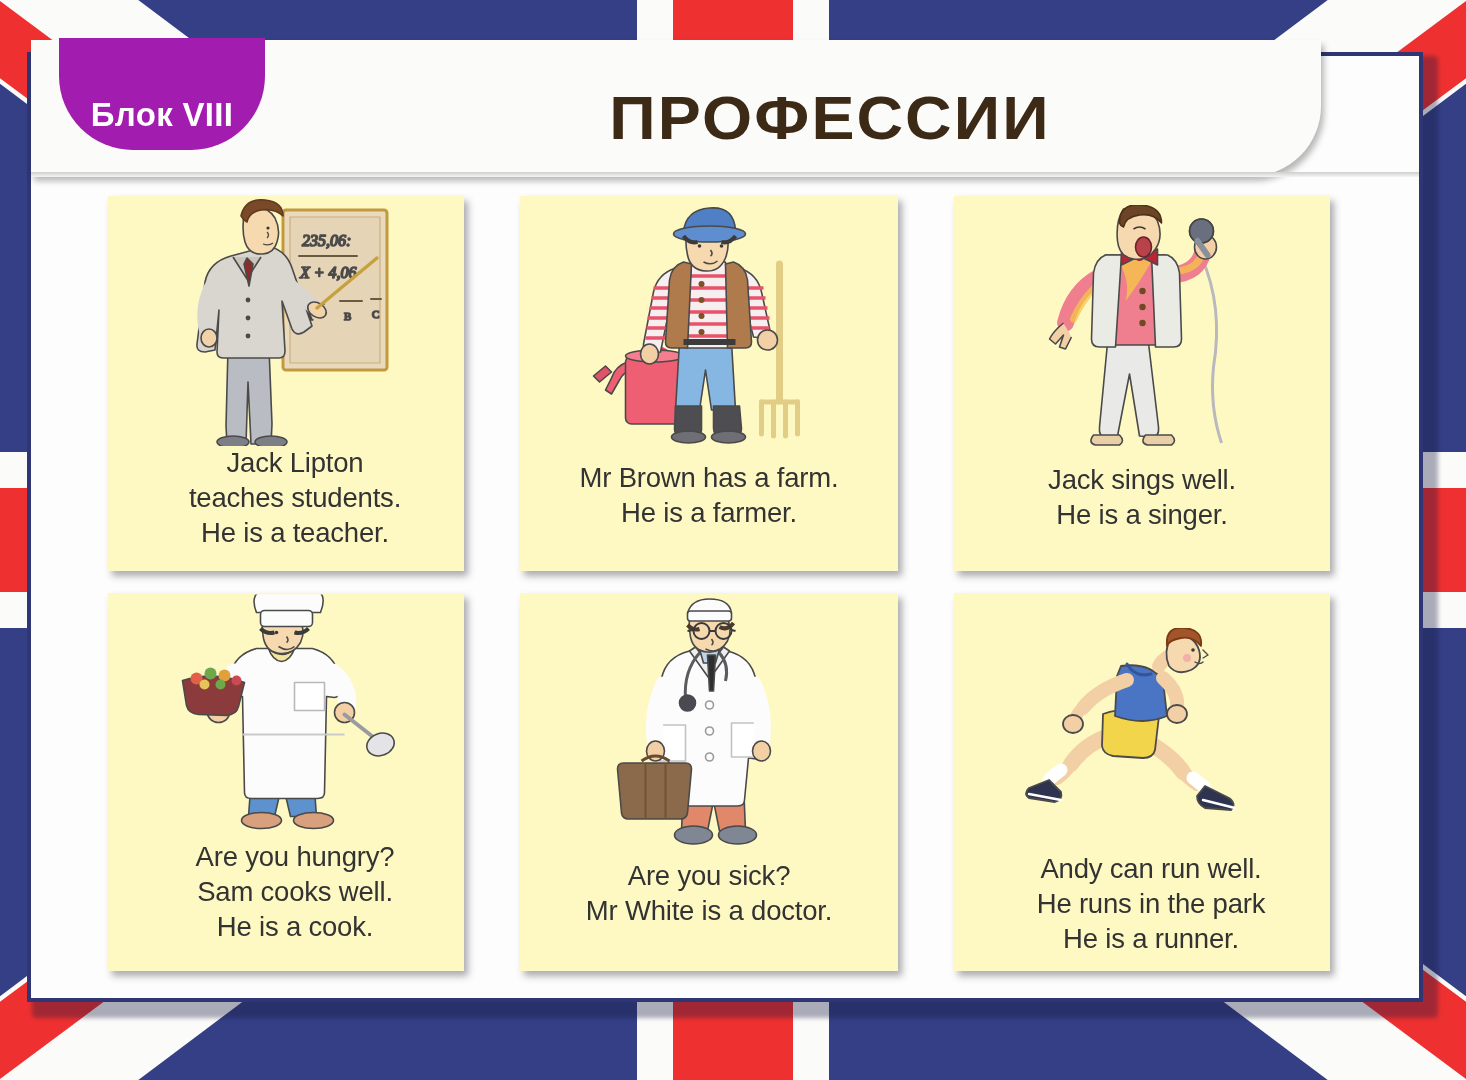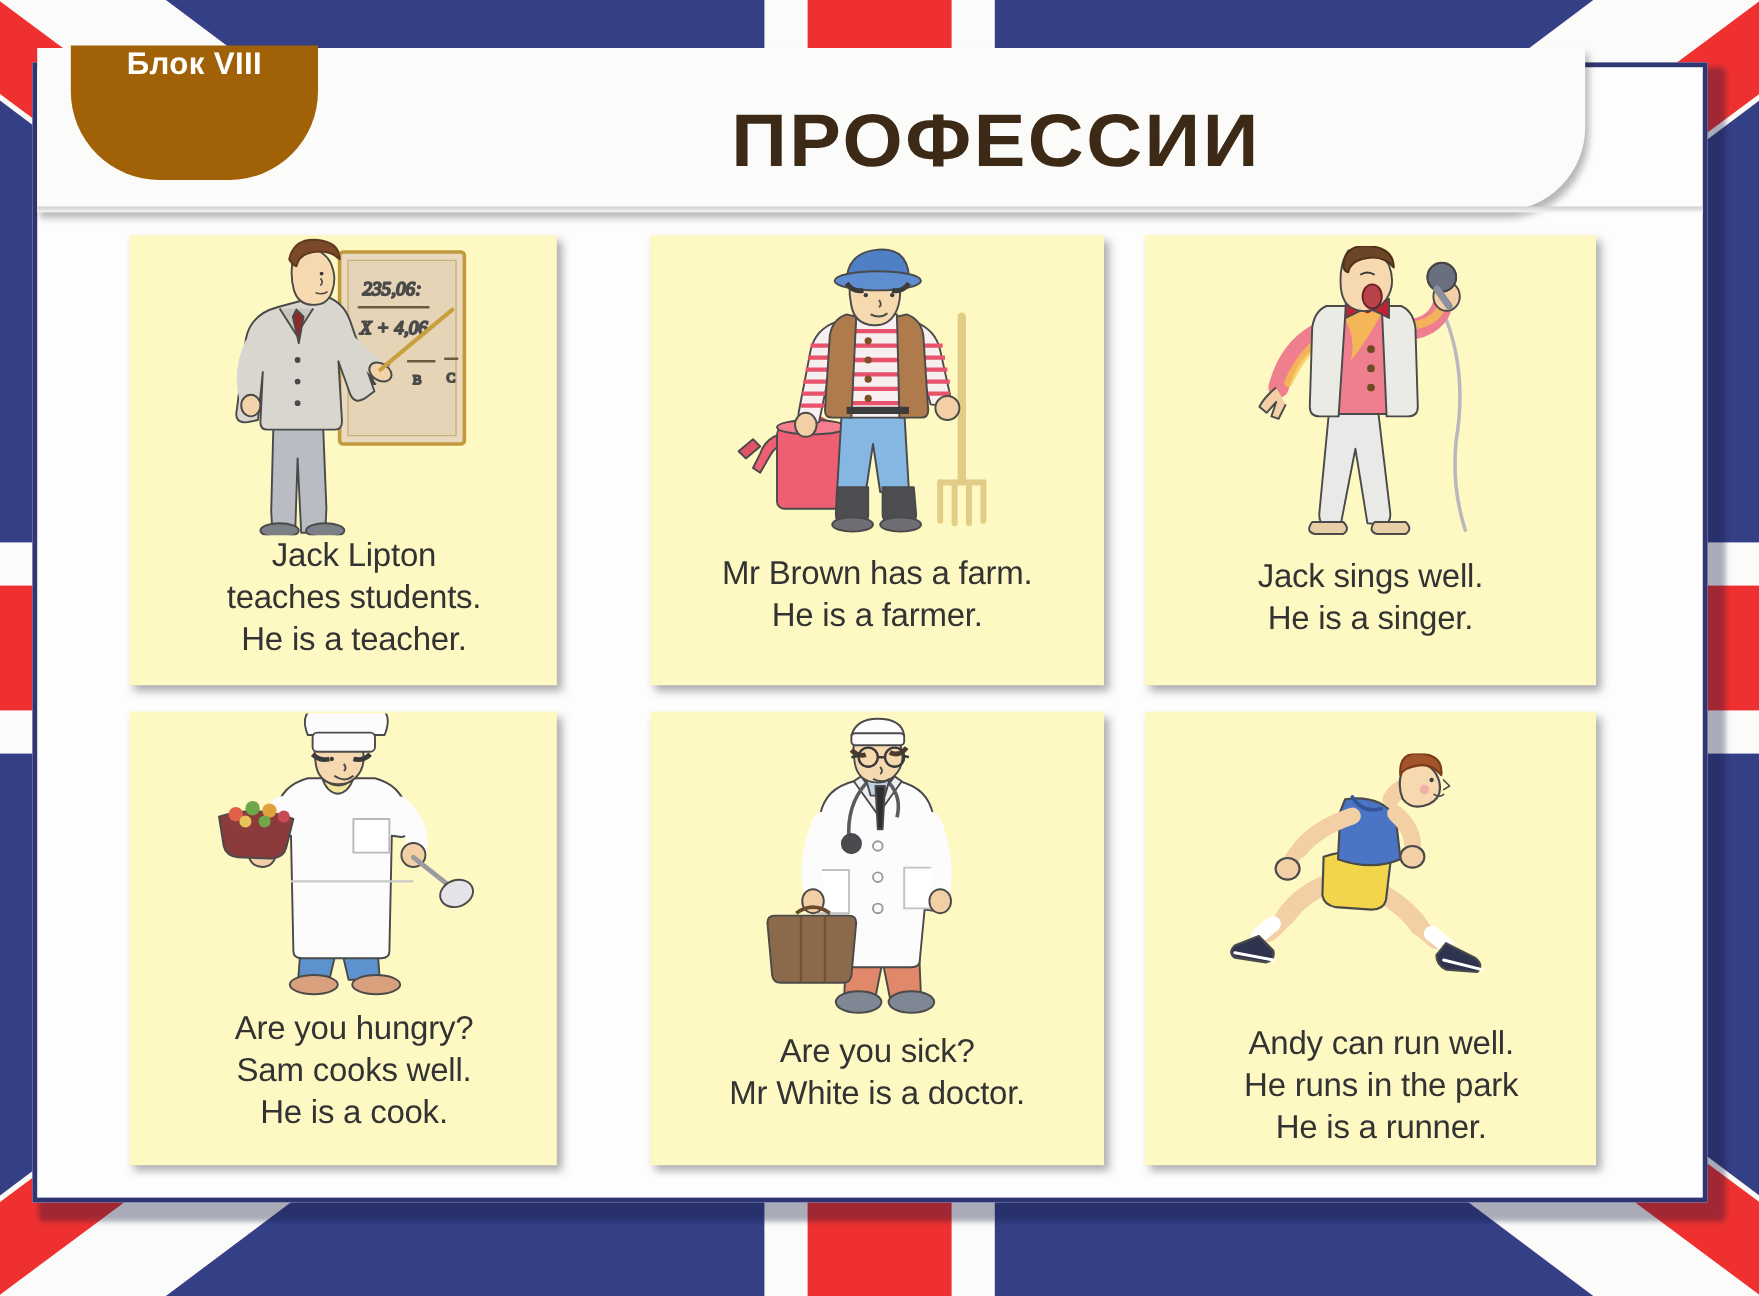--- a/index.html
+++ b/index.html
@@ -57,29 +57,30 @@
     width: 1290px; height: 136px;
     background: #fbfbfa;
     border-bottom-right-radius: 70px;
     box-shadow: 3px 5px 6px rgba(0,0,0,0.28);
   }
 
   .block-badge {
     position: absolute;
     left: 59px; top: 38px;
     width: 206px; height: 112px;
-    background: #a16207;
+    background: #a21caf;
     border-bottom-left-radius: 74px;
     border-bottom-right-radius: 74px;
     display: flex;
+    align-items: flex-end;
     justify-content: center;
     padding-bottom: 16px;
     box-sizing: border-box;
     color: #ffffff;
-    font-size: 26px;
+    font-size: 33px;
     font-weight: bold;
     letter-spacing: 0.3px;
   }
 
   .poster-title {
     position: absolute;
     left: 330px; top: 82px;
     width: 1000px;
     text-align: center;
     font-size: 62px;
@@ -100,21 +101,21 @@
     background: #fef9c3;
     box-shadow: 4px 5px 7px rgba(60,60,70,0.42);
     box-sizing: border-box;
     display: flex;
     flex-direction: column;
     overflow: hidden;
   }
   .card.r0 { top: 0; height: 375px; }
   .card.r1 { top: 397px; height: 378px; }
   .card.c0 { left: 0;   width: 356px; }
-  .card.c1 { left: 434px; width: 378px; }
+  .card.c1 { left: 412px; width: 378px; }
   .card.c2 { left: 846px; width: 376px; }
 
   .art {
     flex: 1 1 auto;
     position: relative;
     min-height: 0;
   }
   .art svg { position: absolute; left: 50%; top: 50%; transform: translate(-50%,-50%); }
 
   .caption {

